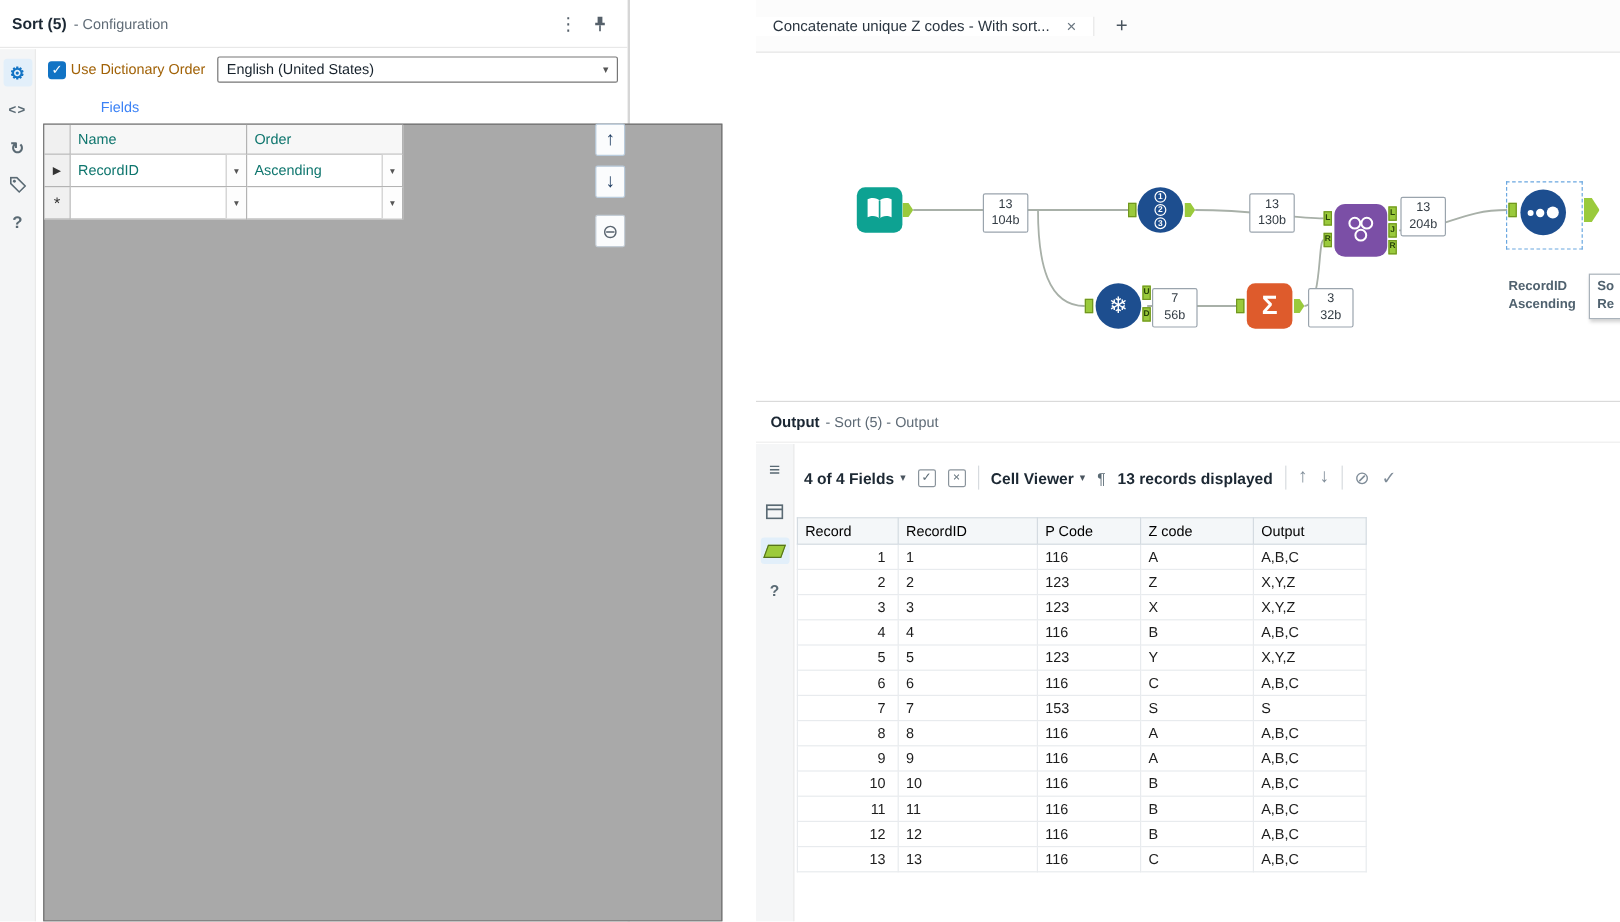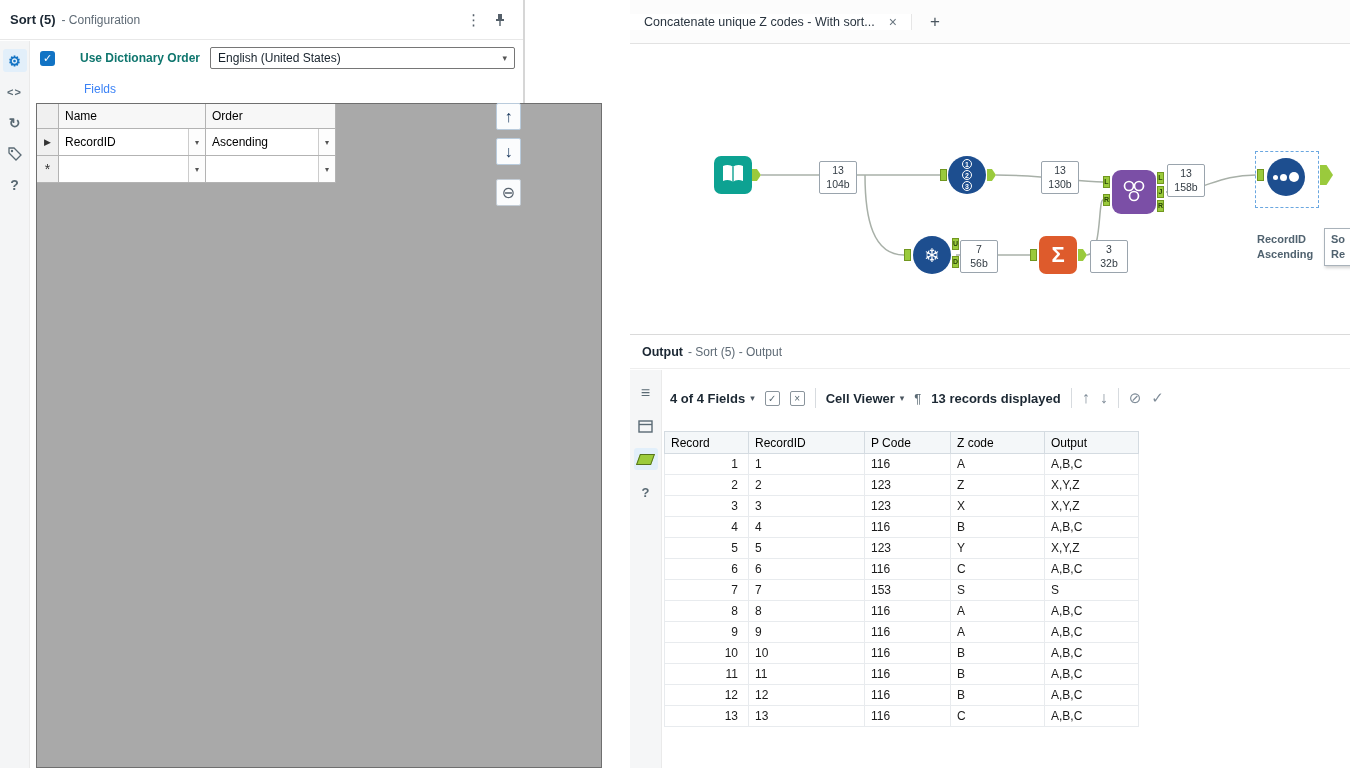--- a/index.html
+++ b/index.html
@@ -23,38 +23,38 @@
     flex-direction:column; align-items:center; padding-top:8px; gap:8px; }
   .strip-ico { width:24px; height:23px; display:flex; align-items:center;
     justify-content:center; color:#5a6a74; font-size:14px; font-weight:bold; }
   .strip-ico.active { color:#1273c4; background:#e2effa; border-radius:3px; }
   .code-ico { font-size:11px; letter-spacing:1px; }
 
   .cfg-content { position:absolute; left:30px; top:41px; right:0; bottom:0; }
   .dict-row { display:flex; align-items:center; height:34px; padding:0 4px 0 10px; }
   .cbx { width:15px; height:15px; background:#1173c4; border-radius:3px; color:#fff;
     font-size:11px; display:flex; align-items:center; justify-content:center; }
-  .cbx-label { margin:0 10px 0 25px; color:#0f766e;font-weight:bold; }
+  .cbx-label { margin:0 10px 0 4px; color:#a16207; }
   .lang-select { flex:1; height:22px; border:1px solid #767676; border-radius:2px;
     display:flex; align-items:center; justify-content:space-between; padding:0 7px;
     background:#fff; margin-right:4px; color:#16212b;gap:33px; }
   .sel-caret { color:#555; font-size:9px; }
   .fields-label { padding:7px 0 4px 8px; color:#3b82f6;margin-left:46px; }
 
   .grid-box { position:absolute; left:6px; top:62px; width:566px; bottom:0;
     background:#a9a9a9; border:1px solid #6f6f6f; }
   .grid-row { display:flex; }
   .g-sel { width:22px; background:#f0f0f0; border-right:1px solid #b3b3b3;
     border-bottom:1px solid #b3b3b3; display:flex; align-items:center;
     justify-content:center; color:#333; font-size:9px; }
   .g-sel.star { font-size:14px; }
   .g-cell { width:147px; background:#fff; border-right:1px solid #b3b3b3;
     border-bottom:1px solid #b3b3b3; display:flex; align-items:stretch; height:27px; }
   .g-cell.order { width:130px; }
-  .g-cell .txt { flex:1; padding-left:6px; color:#000000; display:flex; align-items:center; }
+  .g-cell .txt { flex:1; padding-left:6px; color:#0f766e; display:flex; align-items:center; }
   .g-chev { width:17px; border-left:1px solid #cccccc; display:flex; align-items:center;
     justify-content:center; color:#555; font-size:8px; background:#fdfdfd; }
   .g-head .g-cell, .g-head .g-sel { height:25px; background:#f7f7f7; }
   .g-head .g-sel { background:#f0f0f0; }
 
   .grid-btns { position:absolute; right:1px; top:62px; width:27px; display:flex;
     flex-direction:column; align-items:center; }
   .gbtn { width:25px; height:27px; border:1px solid #b9cbdc; background:#fbfcfd;
     border-radius:2px; display:flex; align-items:center; justify-content:center;
     font-size:16px; color:#17365d; margin-bottom:8px; font-weight:bold; }
@@ -302,21 +302,21 @@
       <div class="ann" style="left:189px;top:117px">
         <div>13</div>
           <div>104b</div>
       </div>
       <div class="ann" style="left:411px;top:117px">
         <div>13</div>
           <div>130b</div>
       </div>
       <div class="ann" style="left:537px;top:120px">
         <div>13</div>
-          <div>158b</div>
+          <div>204b</div>
       </div>
       <div class="ann" style="left:330px;top:196px">
         <div>7</div>
           <div>56b</div>
       </div>
       <div class="ann" style="left:460px;top:196px">
         <div>3</div>
           <div>32b</div>
       </div>
 

